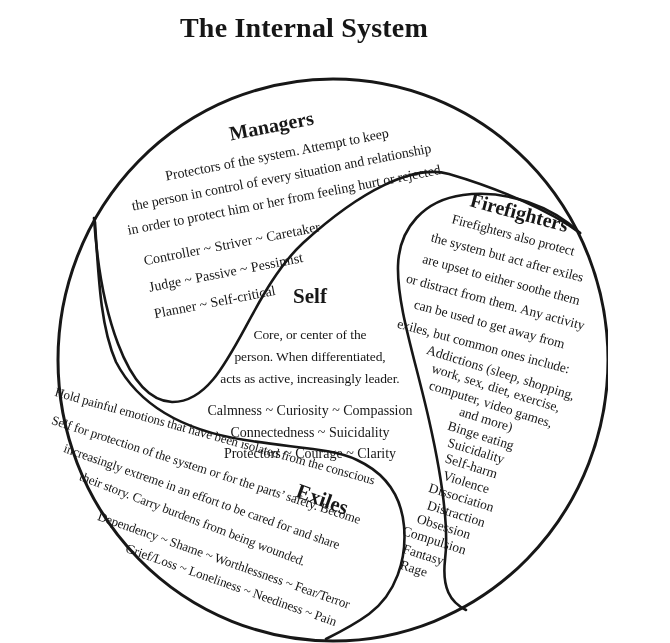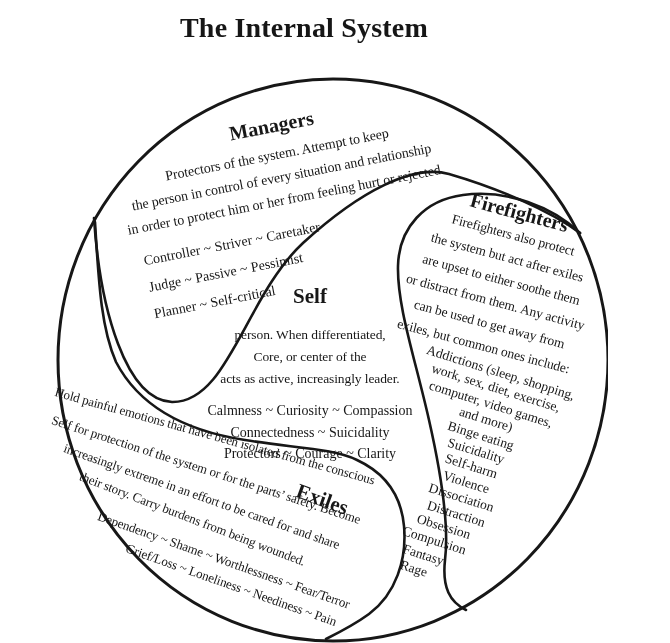--- a/index.html
+++ b/index.html
@@ -67,22 +67,22 @@
     </div>
     <div class="roles">
       <div class="roleline">Controller ~ Striver ~ Caretaker</div>
       <div class="roleline">Judge ~ Passive ~ Pessimist</div>
       <div class="roleline">Planner ~ Self-critical</div>
     </div>
   </div>
 
   <div class="block self">
     <div class="heading">Self</div>
+    <div class="bodyline">Core, or center of the</div>
     <div class="bodyline">person. When differentiated,</div>
-    <div class="bodyline">Core, or center of the</div>
     <div class="bodyline">acts as active, increasingly leader.</div>
     <div class="qualities">
       <div class="qualline">Calmness ~ Curiosity ~ Compassion</div>
       <div class="qualline">Connectedness ~ Suicidality</div>
       <div class="qualline">Protectors ~ Courage ~ Clarity</div>
     </div>
   </div>
 
   <div class="block rot firefighters">
     <div class="heading">Firefighters</div>

